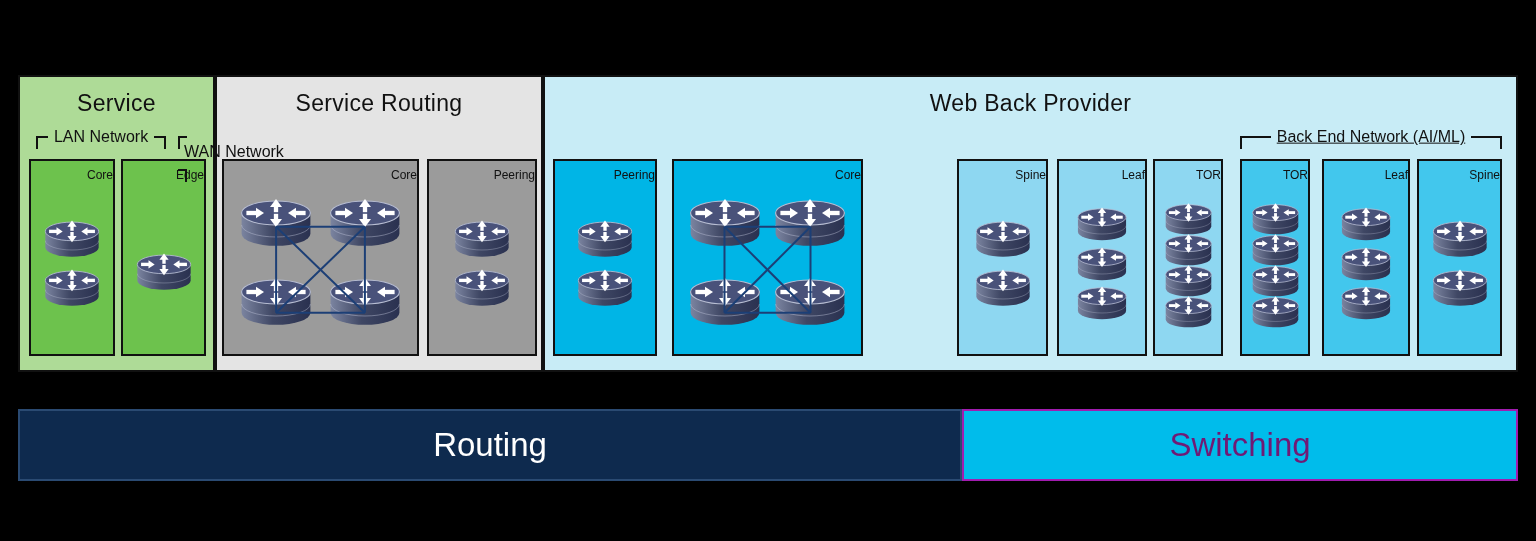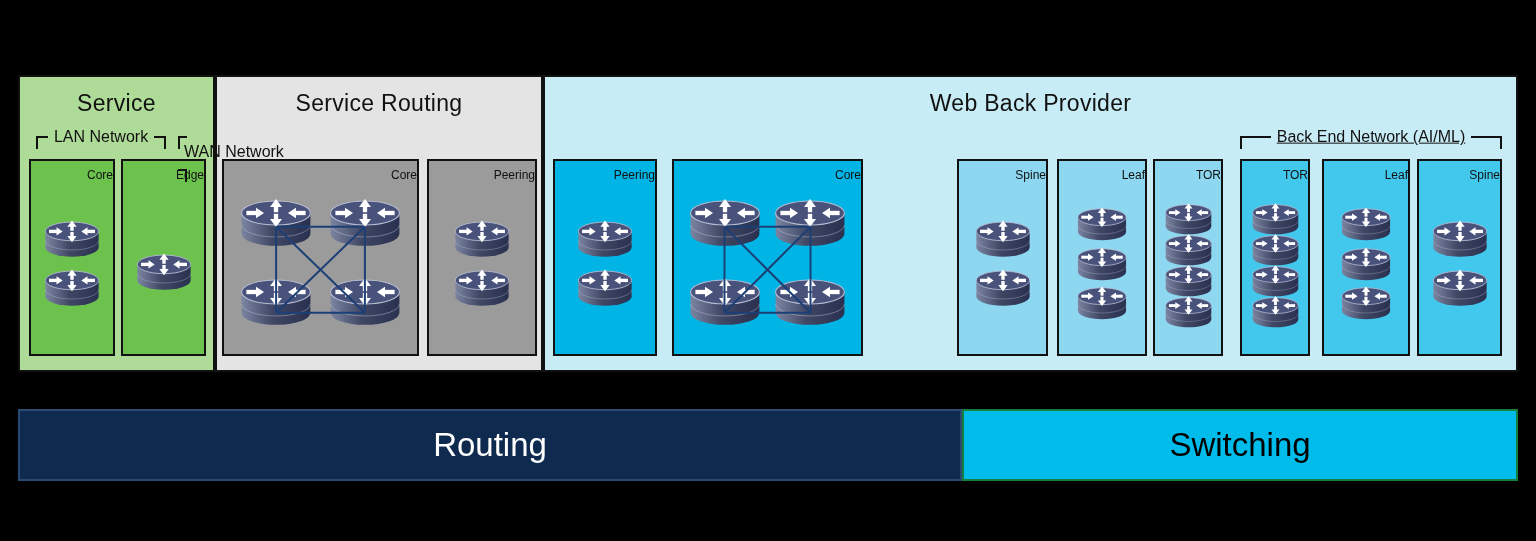--- a/index.html
+++ b/index.html
@@ -56,21 +56,21 @@
   .b4{left:553px;width:104px;} .b5{left:672px;width:191px;}
   .b6{left:870px;width:78px;}  .b7{left:957px;width:91px;}
   .b8{left:1057px;width:90px;} .b9{left:1153px;width:70px;}
   .b10{left:1240px;width:70px;}.b11{left:1322px;width:88px;}
   .b12{left:1417px;width:85px;}
 
   
   .layer-bar{position:absolute;top:385px;height:72px;box-sizing:border-box;
              display:flex;align-items:center;justify-content:center;font-size:33px;margin-top:24px;}
   .bar-routing{left:18px;width:944px;background:#0e2a4e;border:2px solid #2a4a72;color:#fff;}
-  .bar-switching{left:962px;width:556px;background:#00bceb;border:2px solid #15803d;color:#000000;}
+  .bar-switching{left:962px;width:556px;background:#00bceb;border:2px solid #a21caf;color:#701a75;}
 </style>
 </head>
 <body>
 
 <svg width="0" height="0" style="position:absolute" aria-hidden="true">
   <defs>
     <linearGradient id="rg" x1="0" y1="0" x2="1" y2="0">
       <stop offset="0" stop-color="#7b84a0"></stop>
       <stop offset="0.45" stop-color="#3f4764"></stop>
       <stop offset="1" stop-color="#2a3150"></stop>

